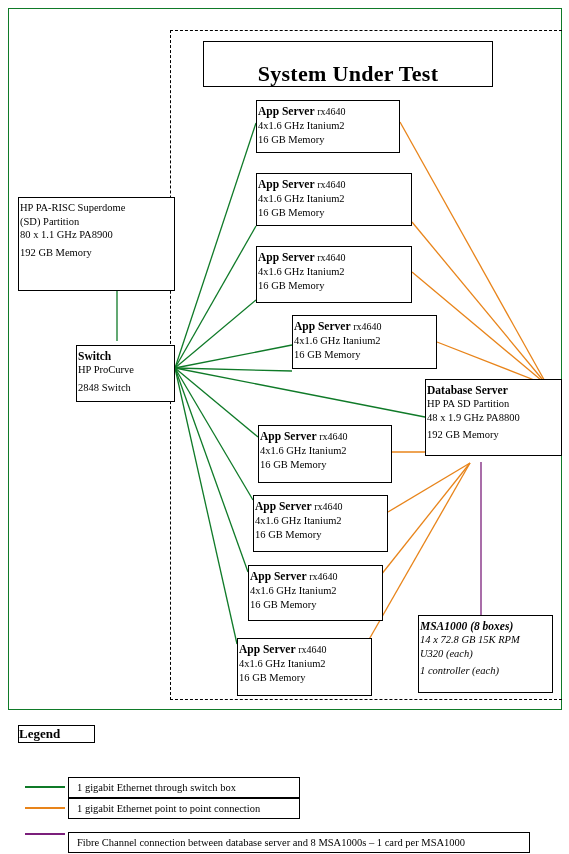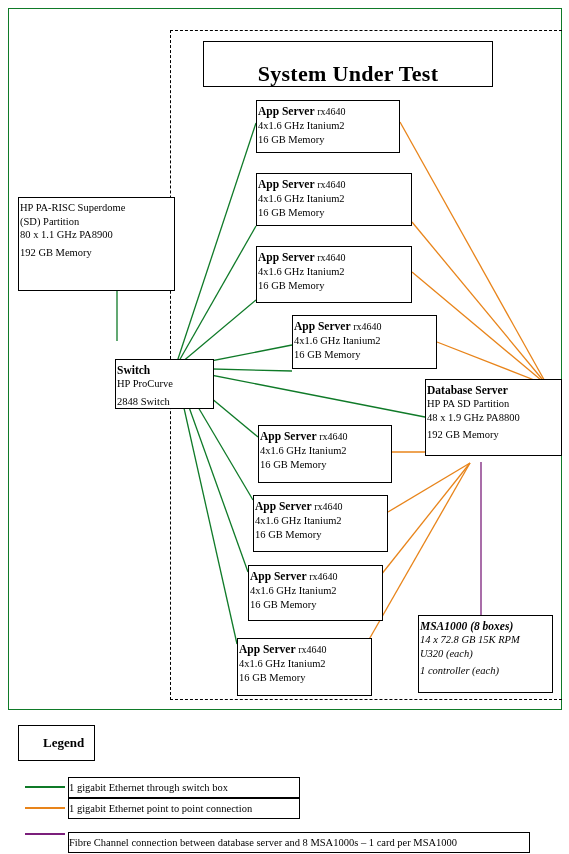--- a/index.html
+++ b/index.html
@@ -23,30 +23,30 @@
   .box .l{font-size:10.5px;line-height:13.5px;white-space:nowrap;}
   .box .l.gap{margin-top:4px;}
 
   
   .title-box{position:absolute;left:203px;top:41px;width:290px;height:46px;
       border:1px solid #000;box-sizing:border-box;display:flex;
       align-items:center;justify-content:center;background:#fff;}
   .title-box span{font-size:22px;font-weight:bold;letter-spacing:.3px;margin-top:19px;}
 
   
-  .legend-box{position:absolute;left:18px;top:725px;width:77px;height:36px;
+  .legend-box{position:absolute;left:18px;top:725px;width:77px;height:18px;
       border:1px solid #000;box-sizing:border-box;display:flex;align-items:center;
-      padding-left:24px;background:#fff;}
+      padding-left:0;background:#fff;}
   .legend-box span{font-size:13px;font-weight:bold;}
   .legend-row{position:absolute;height:20px;}
   .legend-swatch{position:absolute;left:25px;width:40px;height:0;
       border-top-width:2px;border-top-style:solid;}
   .legend-text{position:absolute;left:68px;border:1px solid #000;
       box-sizing:border-box;height:21px;display:flex;align-items:center;
-      padding-left:0;font-size:10.5px;background:#fff;white-space:nowrap;}
+      padding-left:8px;font-size:10.5px;background:#fff;white-space:nowrap;}
 
   svg.links{position:absolute;left:0;top:0;width:569px;height:854px;
       pointer-events:none;}
 </style>
 </head>
 <body>
 
 <div id="stage">
 
   <div class="outer-frame"></div>
@@ -133,21 +133,21 @@
     <div class="l">16 GB Memory</div>
   </div>
 
   <div class="box" style="left:18px;top:197px;width:157px;height:94px;">
     <div class="l">HP PA-RISC Superdome</div>
     <div class="l">(SD) Partition</div>
     <div class="l">80 x 1.1 GHz PA8900</div>
     <div class="l gap">192 GB Memory</div>
   </div>
 
-  <div class="box" style="left:76px;top:359px;width:99px;height:50px;margin-left:39px;">
+  <div class="box" style="left:76px;top:345px;width:99px;height:57px;">
     <div class="t">Switch</div>
     <div class="l">HP ProCurve</div>
     <div class="l gap">2848 Switch</div>
   </div>
 
   <div class="box" style="left:425px;top:379px;width:137px;height:77px;">
     <div class="t">Database Server</div>
     <div class="l">HP PA SD Partition</div>
     <div class="l">48 x 1.9 GHz PA8800</div>
     <div class="l gap">192 GB Memory</div>

